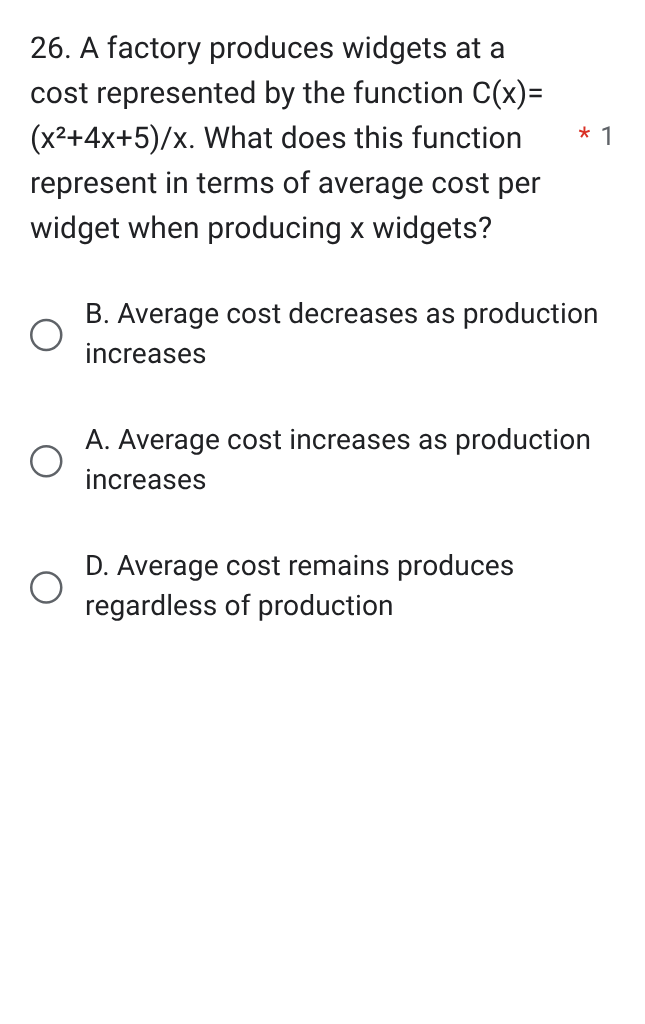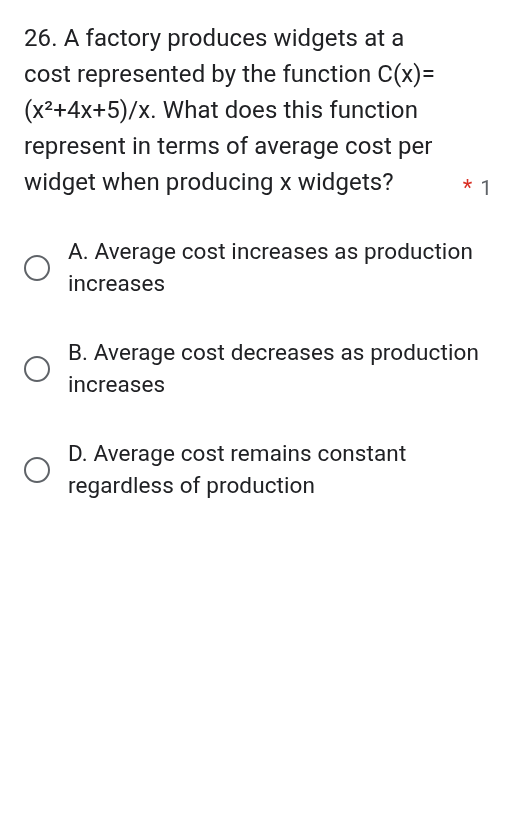--- a/index.html
+++ b/index.html
@@ -11,21 +11,21 @@
     font-family: Roboto, Arial, sans-serif;
     background: #ffffff;
     color: #202124;
     overflow: hidden;
   }
   .container {
     padding: 20px 24px 0 24px;
   }
   .question-header {
     display: flex;
-    align-items: flex-end;
+    align-items: center;
     margin-bottom: 36px;
   }
   .question-text {
     flex: 1;
     font-size: 24px;
     line-height: 1.5;
     color: #202124;
     letter-spacing: 0.1px;
   }
   .required {
@@ -70,24 +70,24 @@
 <div class="container">
   <div class="question-header">
     <div class="question-text">26. A factory produces widgets at a cost represented by the function C(x)= (x²+4x+5)/x. What does this function represent in terms of average cost per widget when producing x widgets?</div>
     <span class="required">*</span>
     <span class="points">1</span>
   </div>
 
   <div class="options">
     <div class="option">
       <span class="radio"></span>
+      <span class="option-label">B. Average cost decreases as production increases</span>
+    </div>
+    <div class="option">
+      <span class="radio"></span>
       <span class="option-label">A. Average cost increases as production increases</span>
     </div>
     <div class="option">
       <span class="radio"></span>
-      <span class="option-label">B. Average cost decreases as production increases</span>
-    </div>
-    <div class="option">
-      <span class="radio"></span>
-      <span class="option-label">D. Average cost remains constant regardless of production</span>
+      <span class="option-label">D. Average cost remains produces regardless of production</span>
     </div>
   </div>
 </div>
 
 </body></html>

